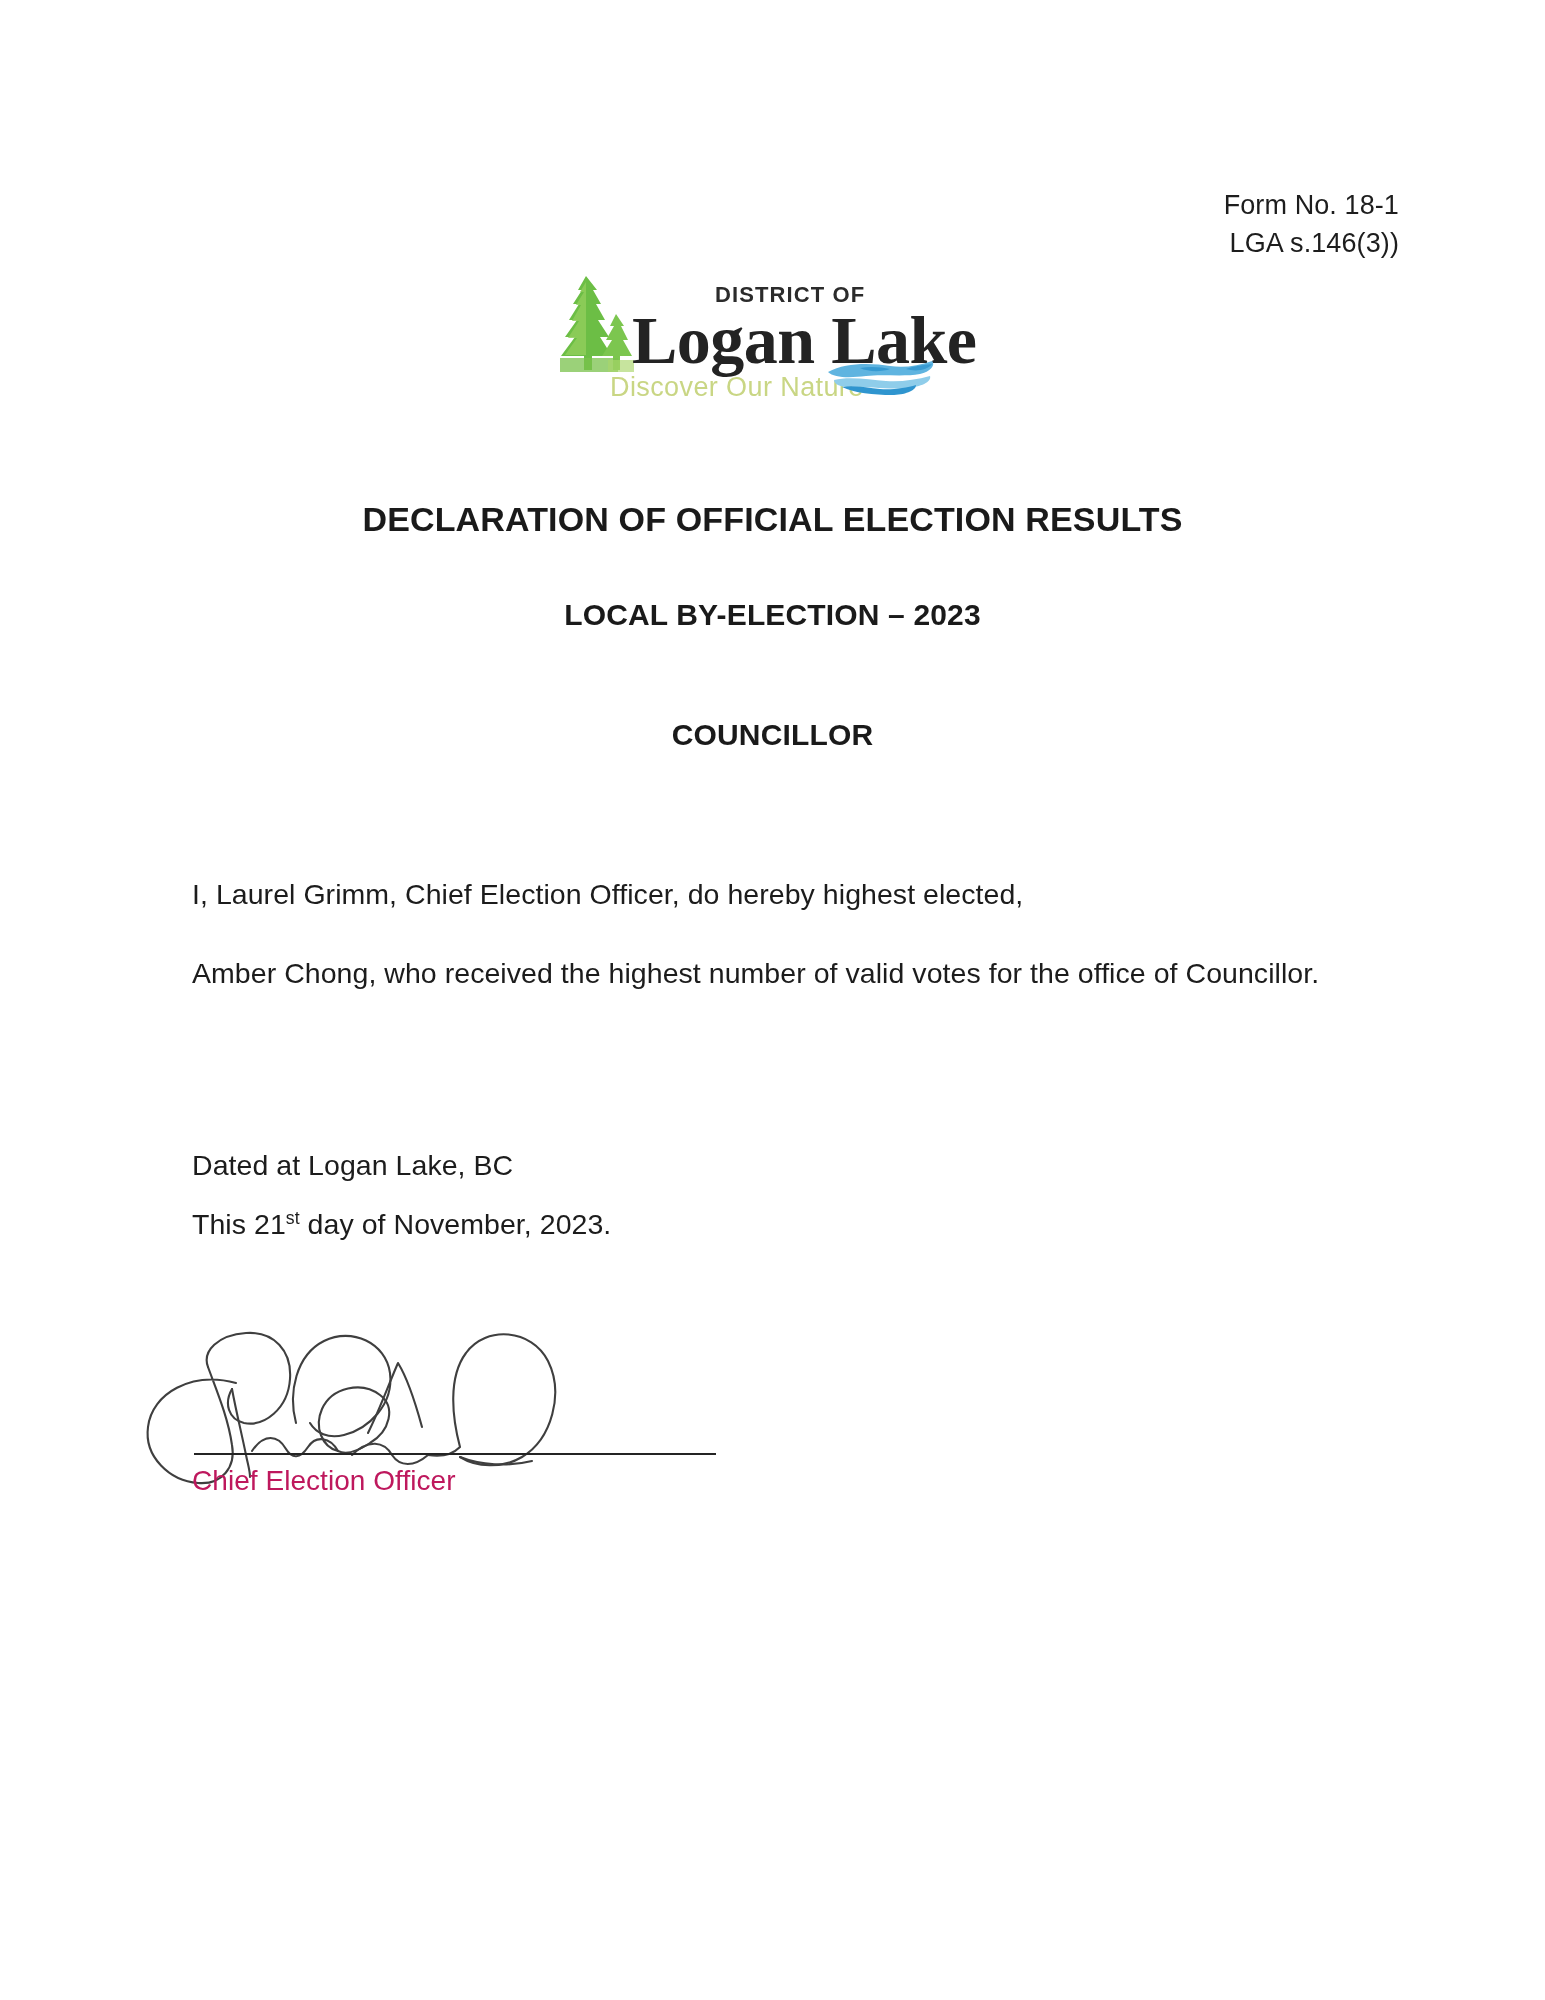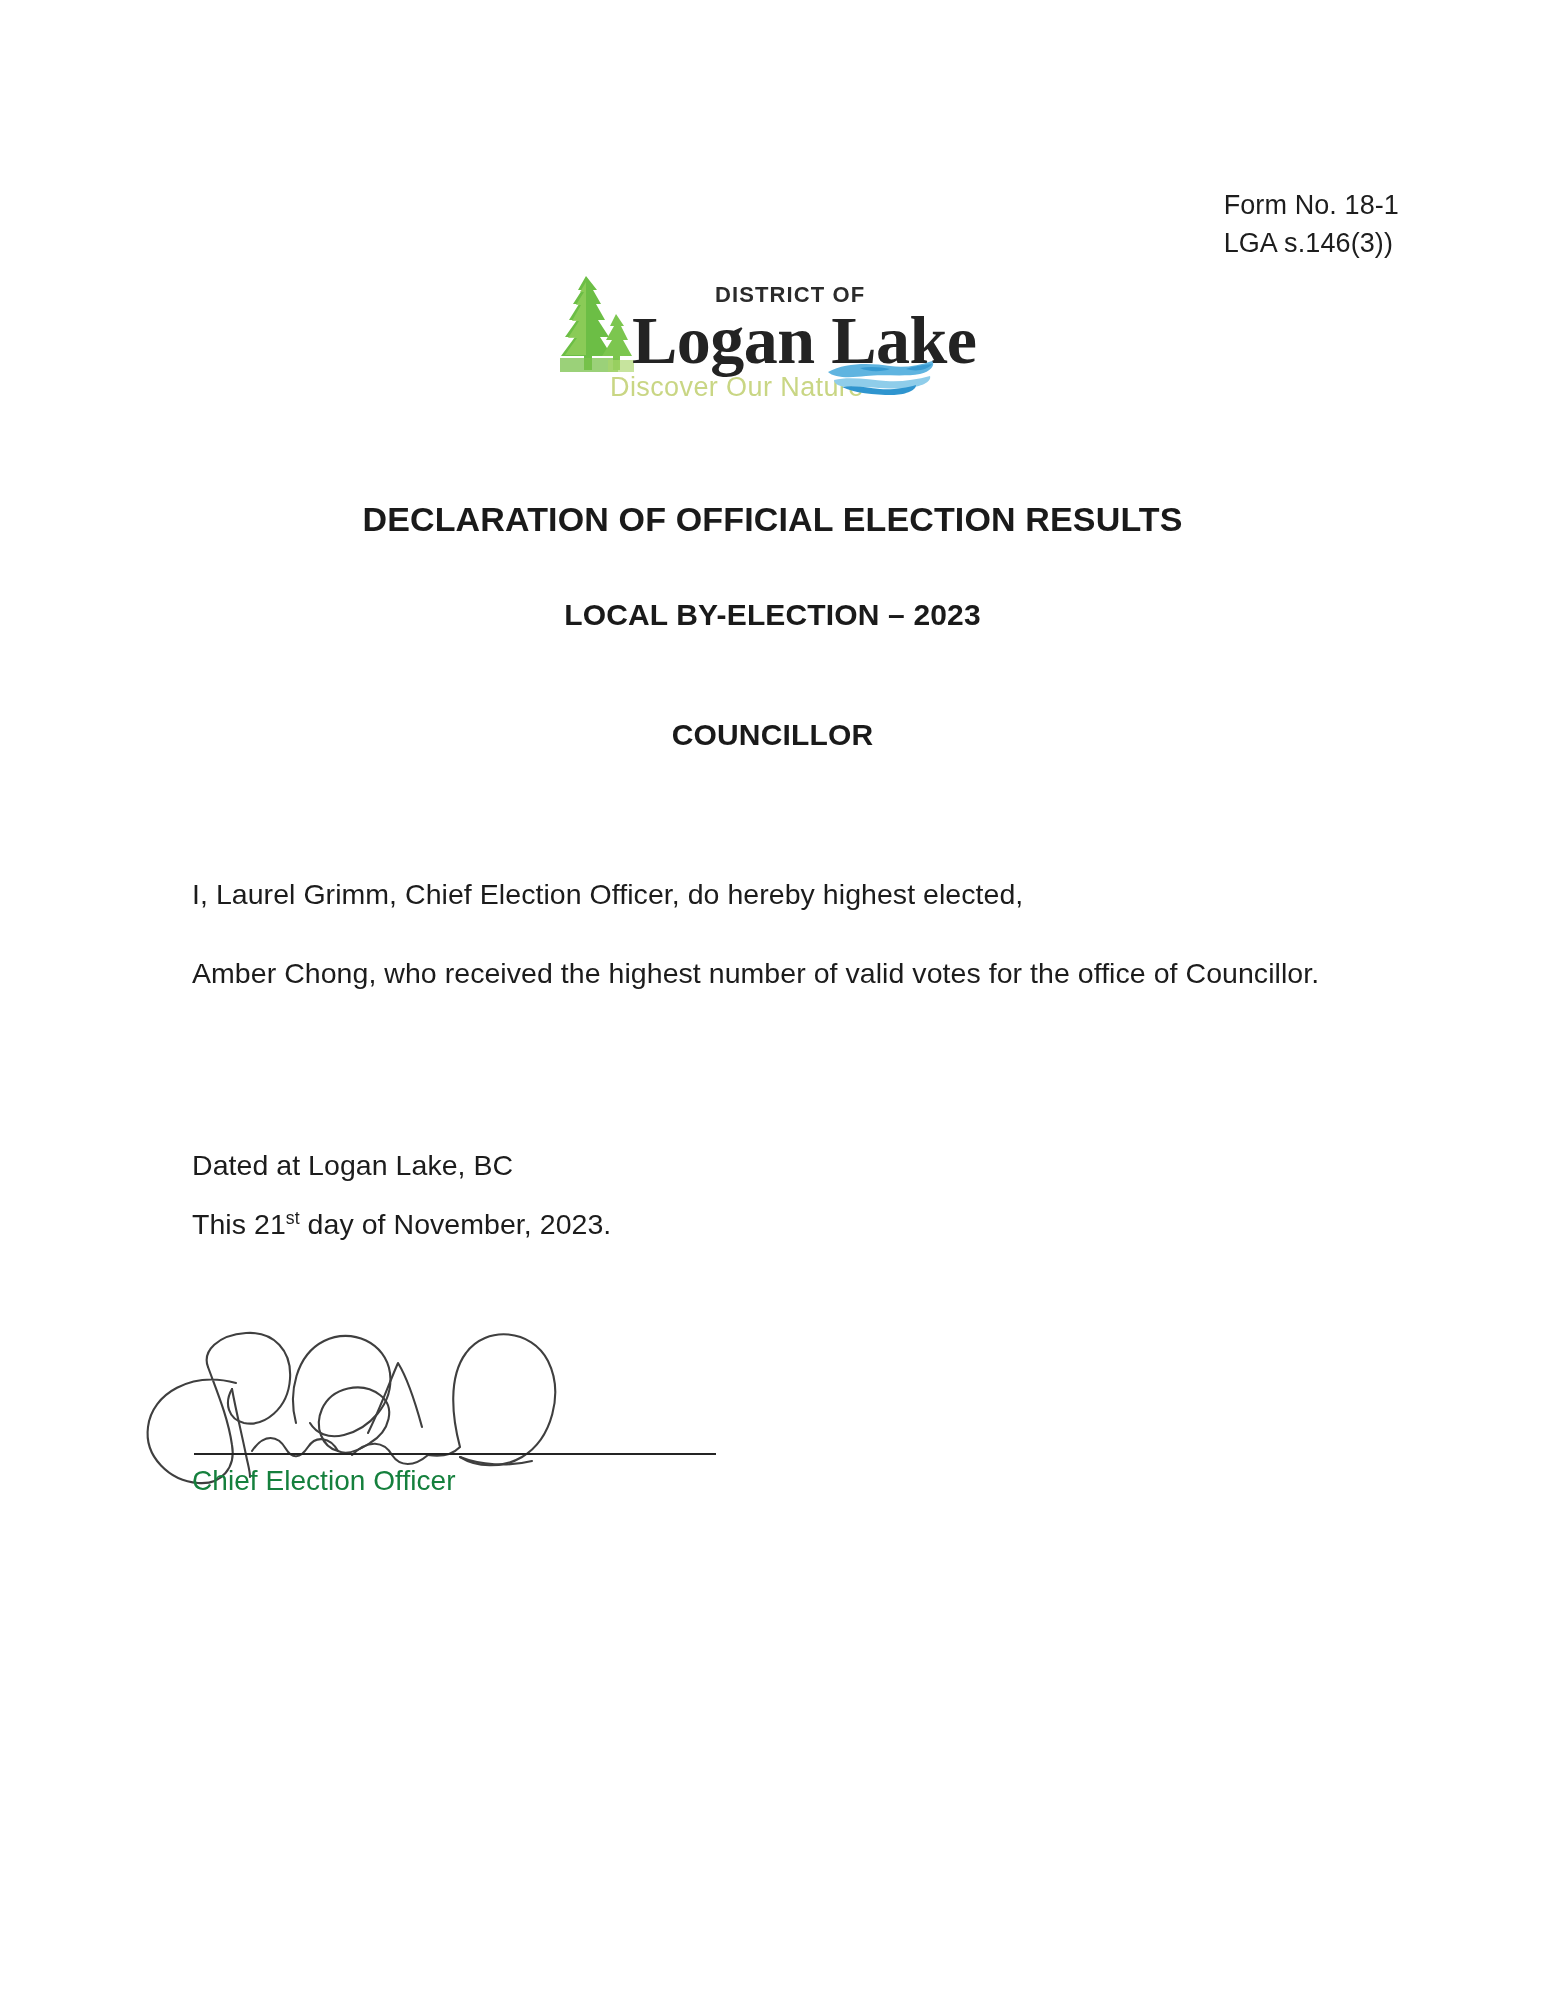--- a/index.html
+++ b/index.html
@@ -20,20 +20,21 @@
     position: absolute;
     inset: 0;
     background: #ffffff;
   }
 
   
   .form-ref {
     position: absolute;
     top: 186px;
     right: 146px;
+    text-align: right;
     font-size: 27px;
     line-height: 1.42;
     color: #1d1d1d;
     letter-spacing: 0.1px;
   }
 
   
   .logo {
     position: absolute;
     left: 548px;
@@ -142,21 +143,21 @@
     top: 148px;
     width: 522px;
     height: 0;
     border-top: 2.4px solid #242424;
   }
   .sig-caption {
     position: absolute;
     left: 52px;
     top: 160px;
     font-size: 28px;
-    color: #15803d;
+    color: #be185d;
     letter-spacing: 0.05px;
     white-space: nowrap;
   }
 </style>
 </head>
 <body>
 
 <div class="page">
 
   <div class="form-ref">

